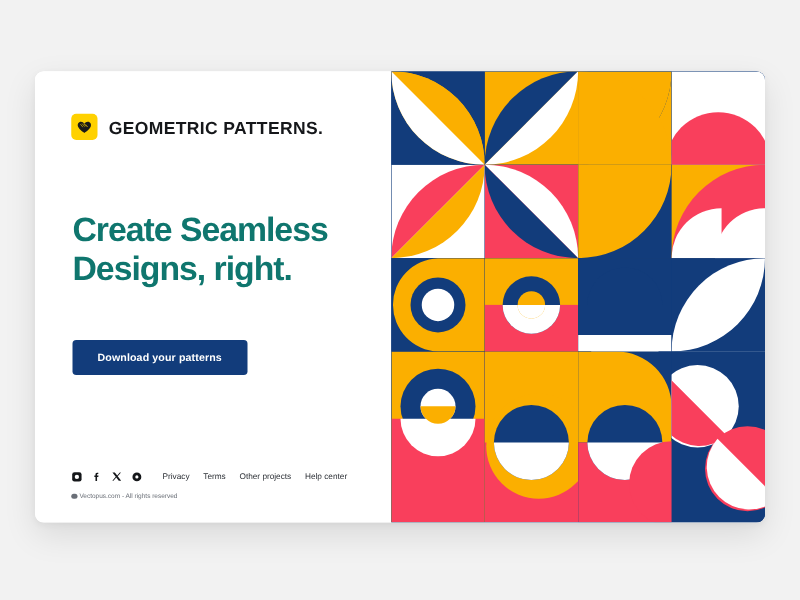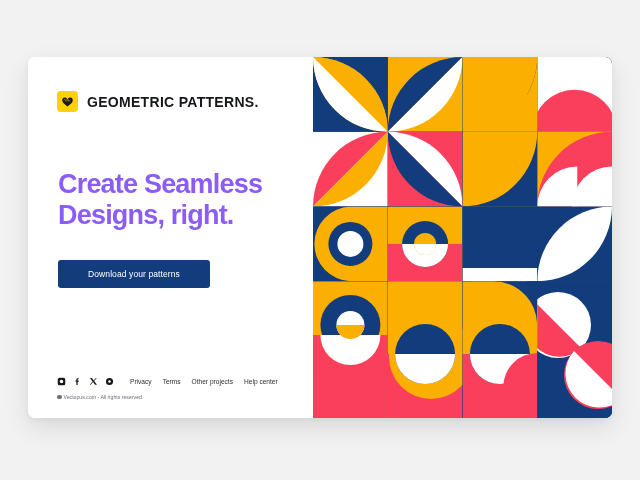--- a/index.html
+++ b/index.html
@@ -44,32 +44,32 @@
     letter-spacing:0.3px; color:#15171a;
   }
 
   .headline {
     position:absolute; left:30px; top:112px;
     width:245px;
     font-size:27px;
     line-height:1.16;
     font-weight:bold;
     letter-spacing:-0.8px;
-    color:#8b5cf6;
+    color:#0f766e;
   }
 
   .cta {
-    position:absolute; left:30px; top:203px;
+    position:absolute; left:30px; top:215px;
     background:#123C7B;
     color:#ffffff;
     border:none;
     border-radius:3px;
-    padding:9px 30px;
+    padding:9px 20px;
     font-size:8.5px;
-    font-weight:normal;
+    font-weight:bold;
     font-family:"Liberation Sans", sans-serif;
     cursor:pointer;
     letter-spacing:0.1px;
   }
 
   .footer { position:absolute; left:29px; bottom:18px; width:236px; }
   .foot-row { display:flex; align-items:center; gap:8px; }
   .socials { display:flex; align-items:center; gap:7px; }
   .soc {
     width:9px; height:9px;

